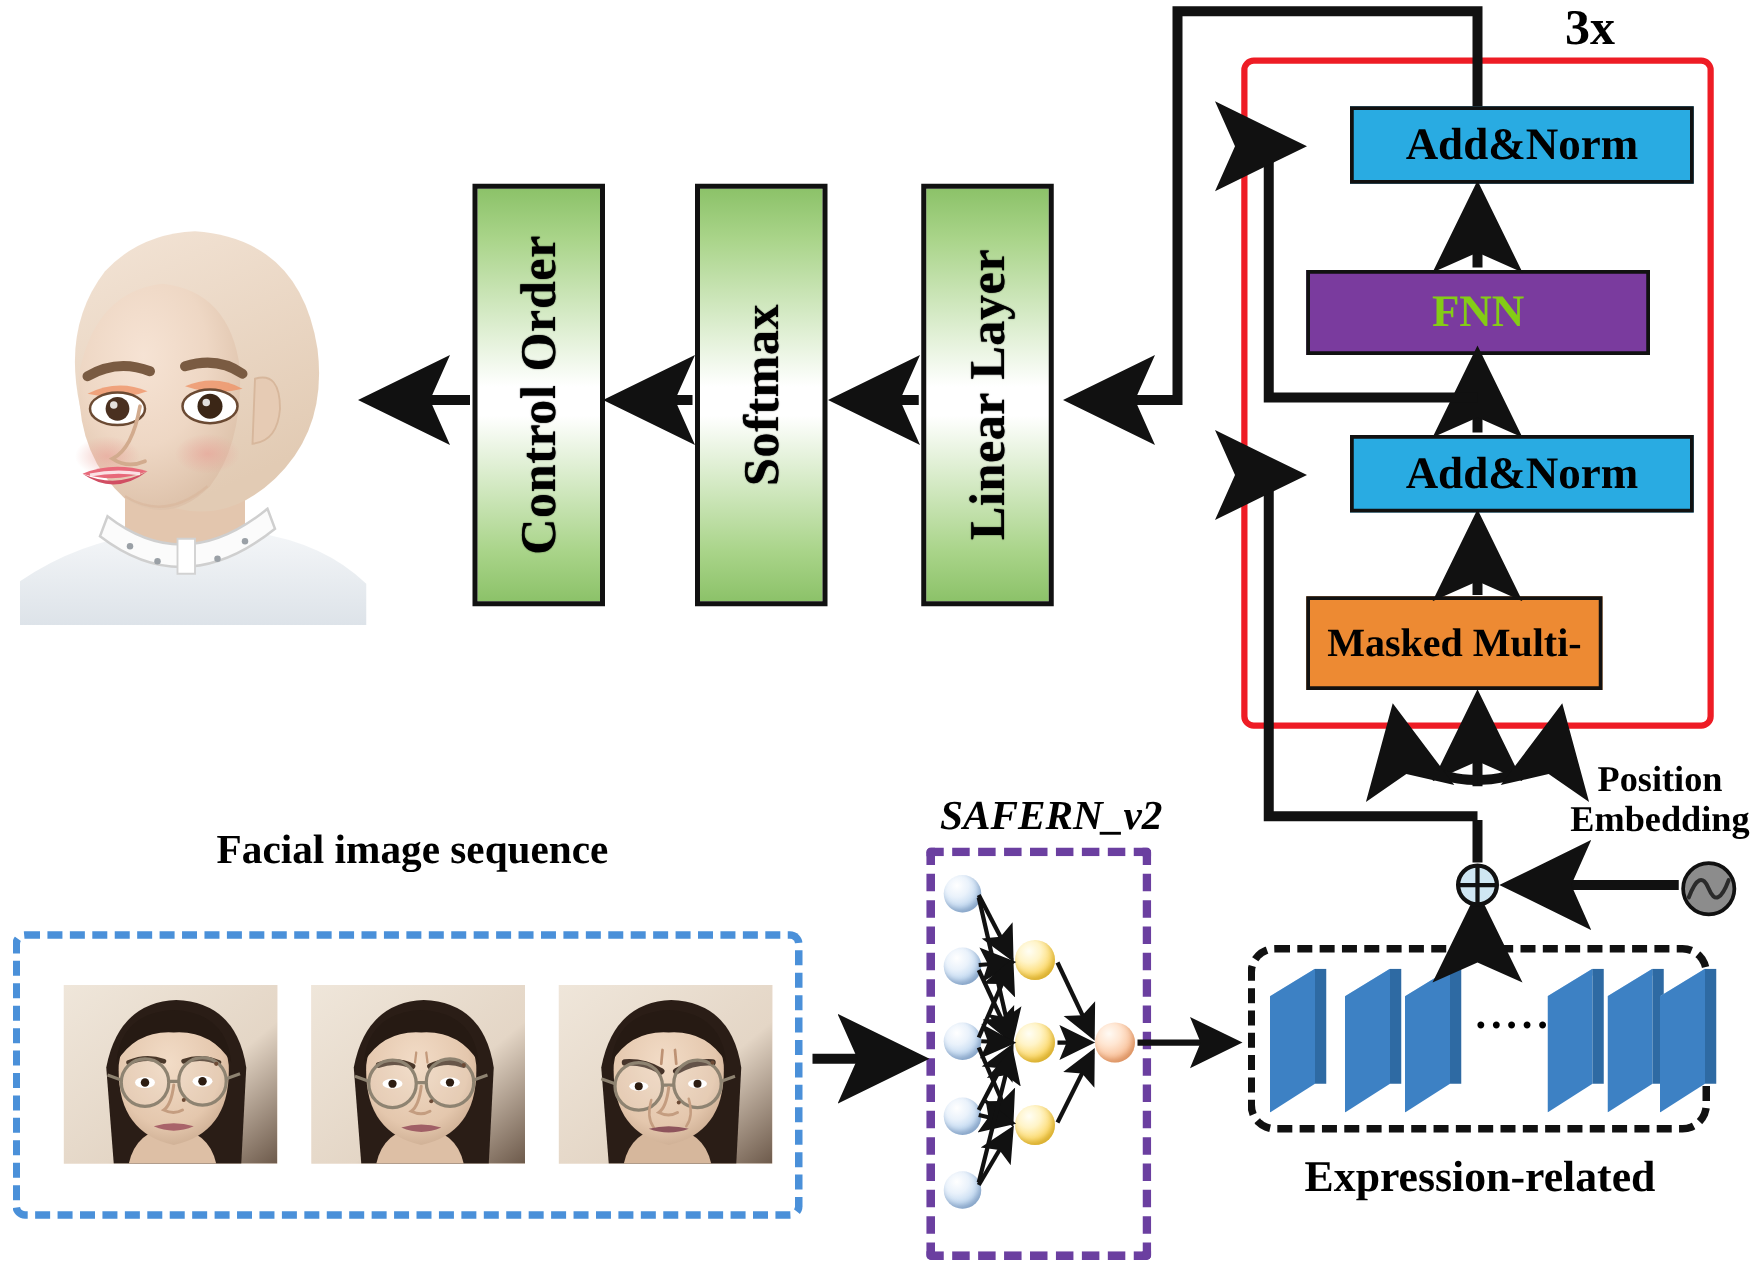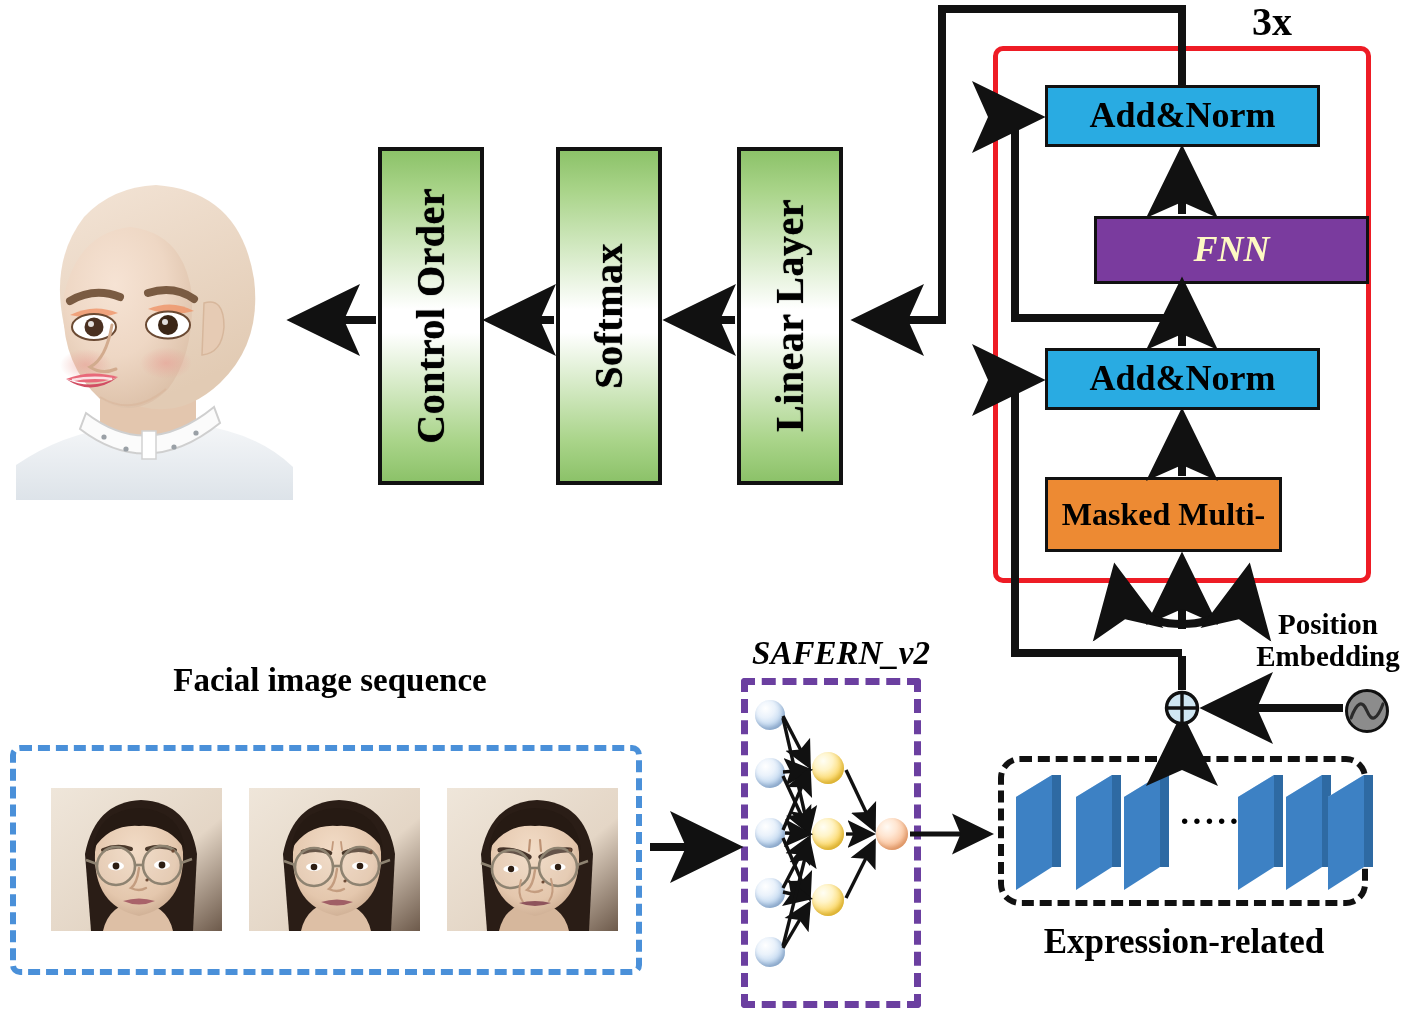--- a/index.html
+++ b/index.html
@@ -25,21 +25,21 @@
   .greenbox .vtext{
     writing-mode:vertical-rl;
     transform:rotate(180deg);
     white-space:nowrap;
     font-size:40px;font-weight:bold;letter-spacing:0.5px;
     text-shadow:0 0 1px #000;
   }
 
   
   .tbox{border:3px solid #111;}
-  .addnorm{background:#29abe2;font-size:36px;}
+  .addnorm{background:#29abe2;font-size:36px;margin-left:35px;}
   .fnn{background:#7a3b9e;font-size:36px;}
   .mha{background:#ed8a33;font-size:32px;}
 
   
   .redframe{position:absolute;box-sizing:border-box;border:5px solid #ee1c25;
             border-radius:10px;background:transparent;}
   .repeat-label{position:absolute;font-size:40px;font-weight:bold;color:#000;}
 
   
   .dashbox{position:absolute;box-sizing:border-box;background:transparent;}
@@ -155,21 +155,21 @@
     <span class="vtext">Linear Layer</span>
   </div>
 
   <div class="redframe" style="left:993px;top:46px;width:378px;height:537px;"></div>
   <div class="repeat-label" style="left:1252px;top:-2px;">3x</div>
 
   <div class="box tbox addnorm" style="left:1045px;top:85px;width:275px;height:62px;">
     <span>Add&amp;Norm</span>
   </div>
 
-  <div class="box tbox fnn" style="left:1094px;top:216px;width:275px;height:68px;color:#fef9c3;font-style:italic;">
+  <div class="box tbox fnn" style="left:1045px;top:216px;width:275px;height:68px;color:#84cc16;">
     <span>FNN</span>
   </div>
 
   <div class="box tbox addnorm" style="left:1045px;top:348px;width:275px;height:62px;">
     <span>Add&amp;Norm</span>
   </div>
 
   <div class="box tbox mha" style="left:1045px;top:477px;width:237px;height:75px;flex-direction:column;">
     <span>Masked Multi-</span>
   </div>

